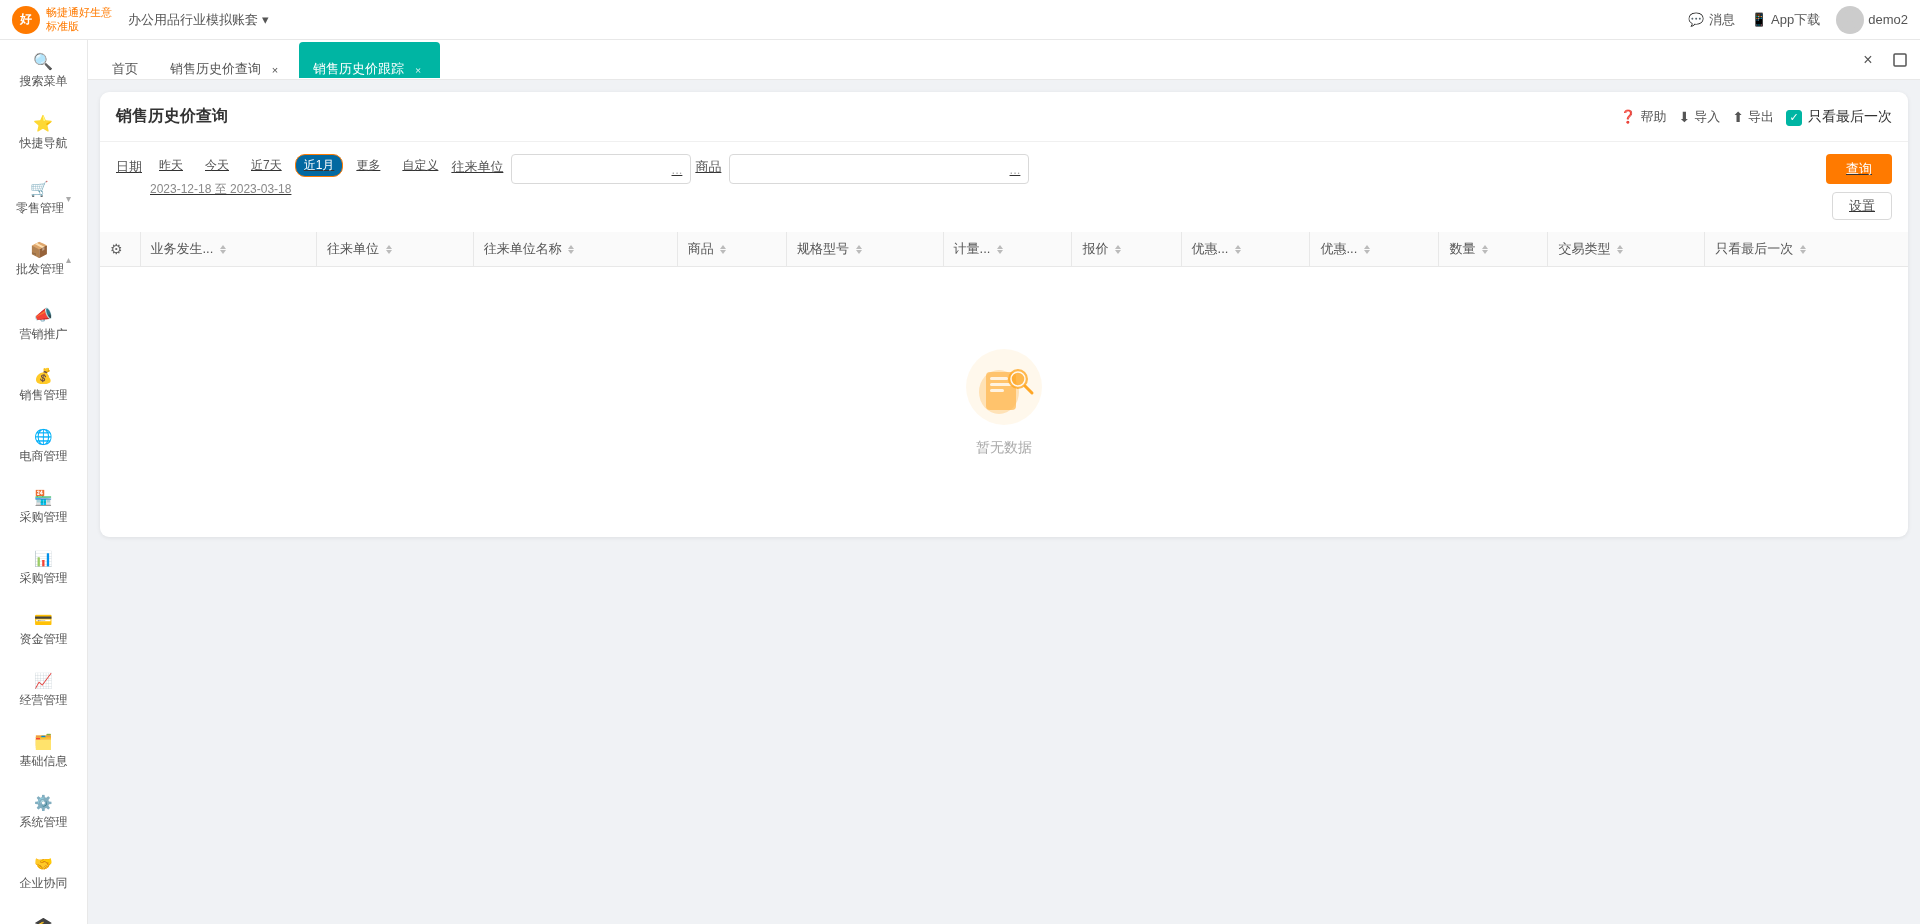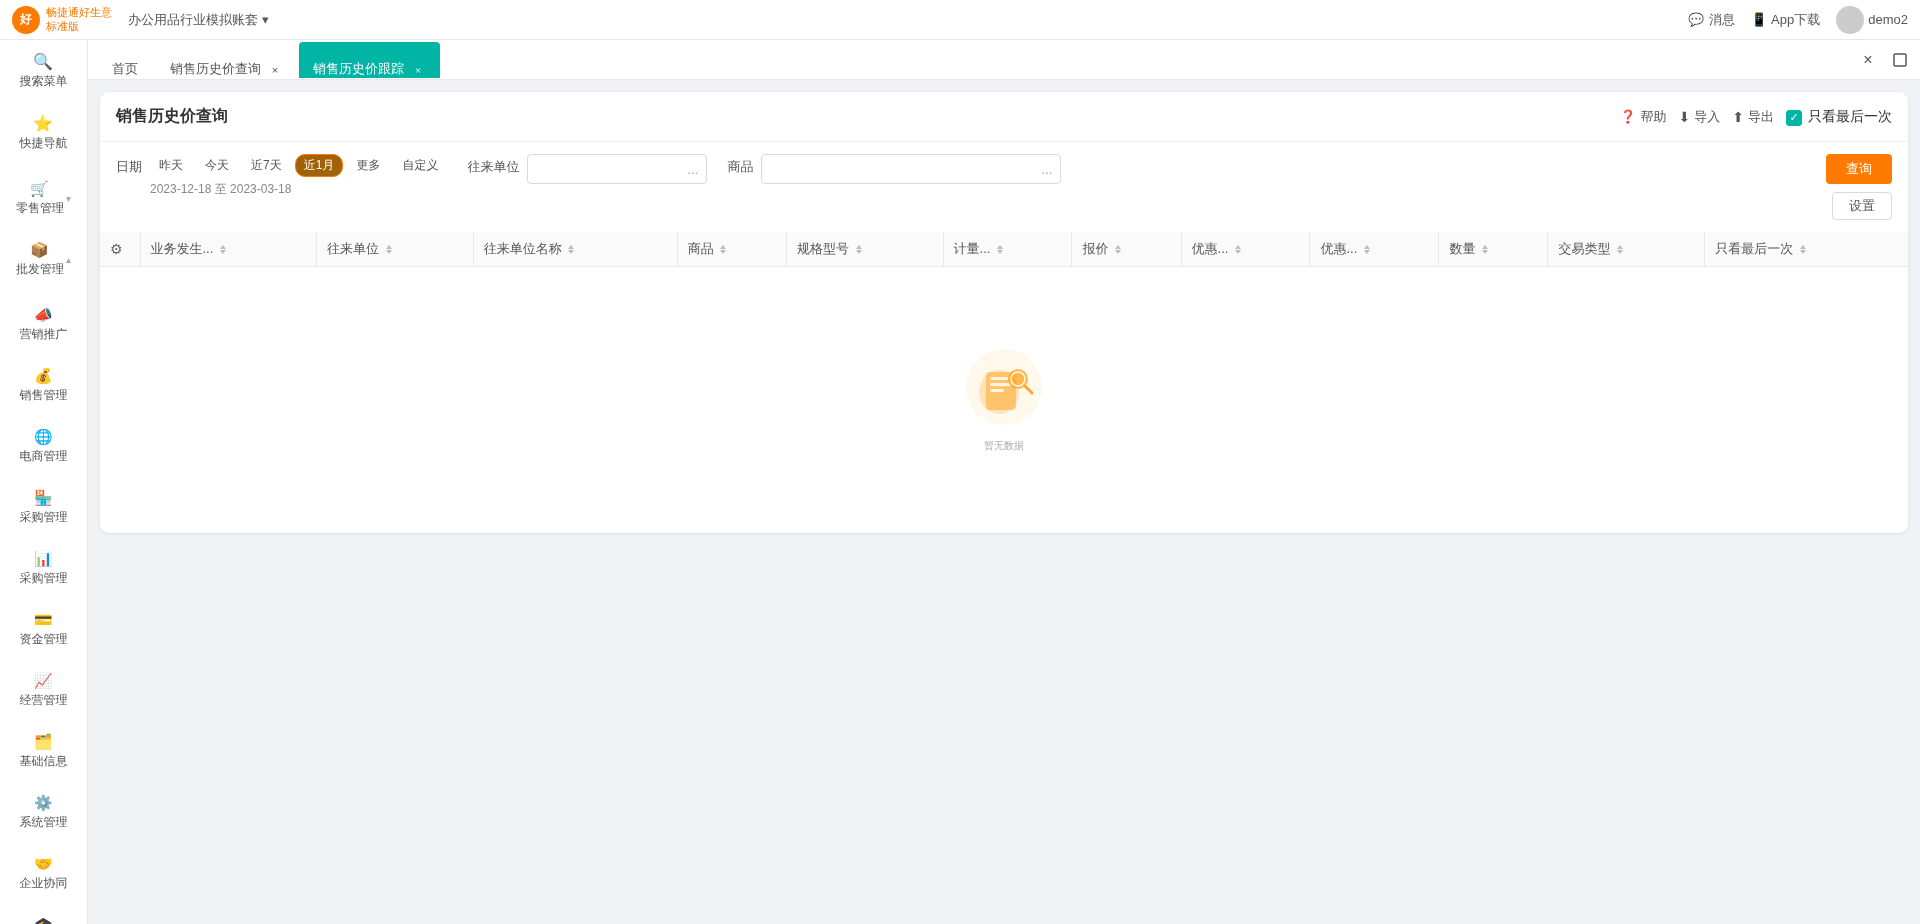--- a/index.html
+++ b/index.html
@@ -47,47 +47,47 @@
     .page-title { font-size: 16px; font-weight: 600; color: #333; }
     .page-header-actions { display: flex; align-items: center; gap: 12px; }
     .header-action { display: flex; align-items: center; gap: 4px; cursor: pointer; color: #555; font-size: 13px; }
 
     
     .checkbox-label { display: flex; align-items: flex-end; gap: 6px; cursor: pointer; font-size: 14px; color: #333; }
     .checkbox-box { width: 16px; height: 16px; border: 1px solid #00b5a3; border-radius: 3px; background: #00b5a3; display: flex; align-items: center; justify-content: center; }
     .checkbox-box::after { content: '✓'; color: white; font-size: 11px; }
 
     
-    .filter-area { padding: 12px 16px; display: flex; align-items: flex-start; gap: 20px; flex-wrap: wrap; }
+    .filter-area { padding: 12px 16px; display: flex; align-items: flex-start; gap: 4px; flex-wrap: wrap; text-decoration: underline; }
     .filter-group { display: flex; align-items: flex-start; gap: 8px; }
     .filter-label { font-size: 13px; color: #555; padding-top: 4px; white-space: nowrap; }
     .date-filter { display: flex; flex-direction: column; gap: 4px; }
     .date-btns { display: flex; align-items: center; gap: 4px; flex-wrap: wrap; }
     .date-btn { padding: 2px 8px; border-radius: 3px; cursor: pointer; font-size: 12px; color: #555; border: 1px solid transparent; }
-    .date-btn.active { background: #a16207; color: white; border-color: #ff7a00; border-radius: 10px; }
+    .date-btn.active { background: #0369a1; color: white; border-color: #ff7a00; border-radius: 10px; }
     .date-range { font-size: 12px; color: #888; }
     .filter-field { min-width: 180px; height: 30px; border: 1px solid #d9d9d9; border-radius: 4px; padding: 0 8px; font-size: 13px; cursor: pointer; display: flex; align-items: center; justify-content: space-between; }
     .filter-field .dots { color: #aaa; }
 
     .filter-right { margin-left: auto; display: flex; gap: 8px; flex-direction: column; align-items: flex-end; }
 
     .query-btn { background: #ff7a00; color: white; border: none; border-radius: 4px; padding: 6px 20px; cursor: pointer; font-size: 13px; }
     .settings-btn { background: #fff; color: #555; border: 1px solid #d9d9d9; border-radius: 4px; padding: 4px 16px; cursor: pointer; font-size: 13px; text-align: center; }
 
     
     .table-area { flex: 1; overflow: auto; }
     .data-table { width: 100%; border-collapse: collapse; }
     .data-table th { background: #fafafa; border-bottom: 1px solid #e8e8e8; border-right: 1px solid #e8e8e8; padding: 8px 10px; font-size: 13px; color: #555; font-weight: normal; text-align: left; white-space: nowrap; position: sticky; top: 0; z-index: 1; }
     .data-table th:last-child { border-right: none; }
     .th-settings { width: 40px; }
 
     
     .empty-state { display: flex; flex-direction: column; align-items: center; justify-content: center; padding: 80px 0; }
     .empty-icon { width: 80px; height: 80px; margin-bottom: 12px; }
-    .empty-text { font-size: 10px; color: #aaa; font-family: Liberation Mono, monospace; }
+    .empty-text { font-size: 14px; color: #aaa; font-family: Liberation Mono, monospace; }
 
     
     .gear-icon { font-size: 14px; color: #666; cursor: pointer; }
 
     .arrow-up { display: inline-block; width: 0; height: 0; border-left: 3px solid transparent; border-right: 3px solid transparent; border-bottom: 4px solid #bbb; }
     .arrow-down { display: inline-block; width: 0; height: 0; border-left: 3px solid transparent; border-right: 3px solid transparent; border-top: 4px solid #bbb; }
     .sort-pair { display: inline-flex; flex-direction: column; gap: 1px; vertical-align: middle; margin-left: 3px; }
     .win-btn { width: 24px; height: 24px; display: flex; align-items: center; justify-content: center; cursor: pointer; color: #555; border-radius: 3px; font-size: 16px; }
   </style>
 </head>

